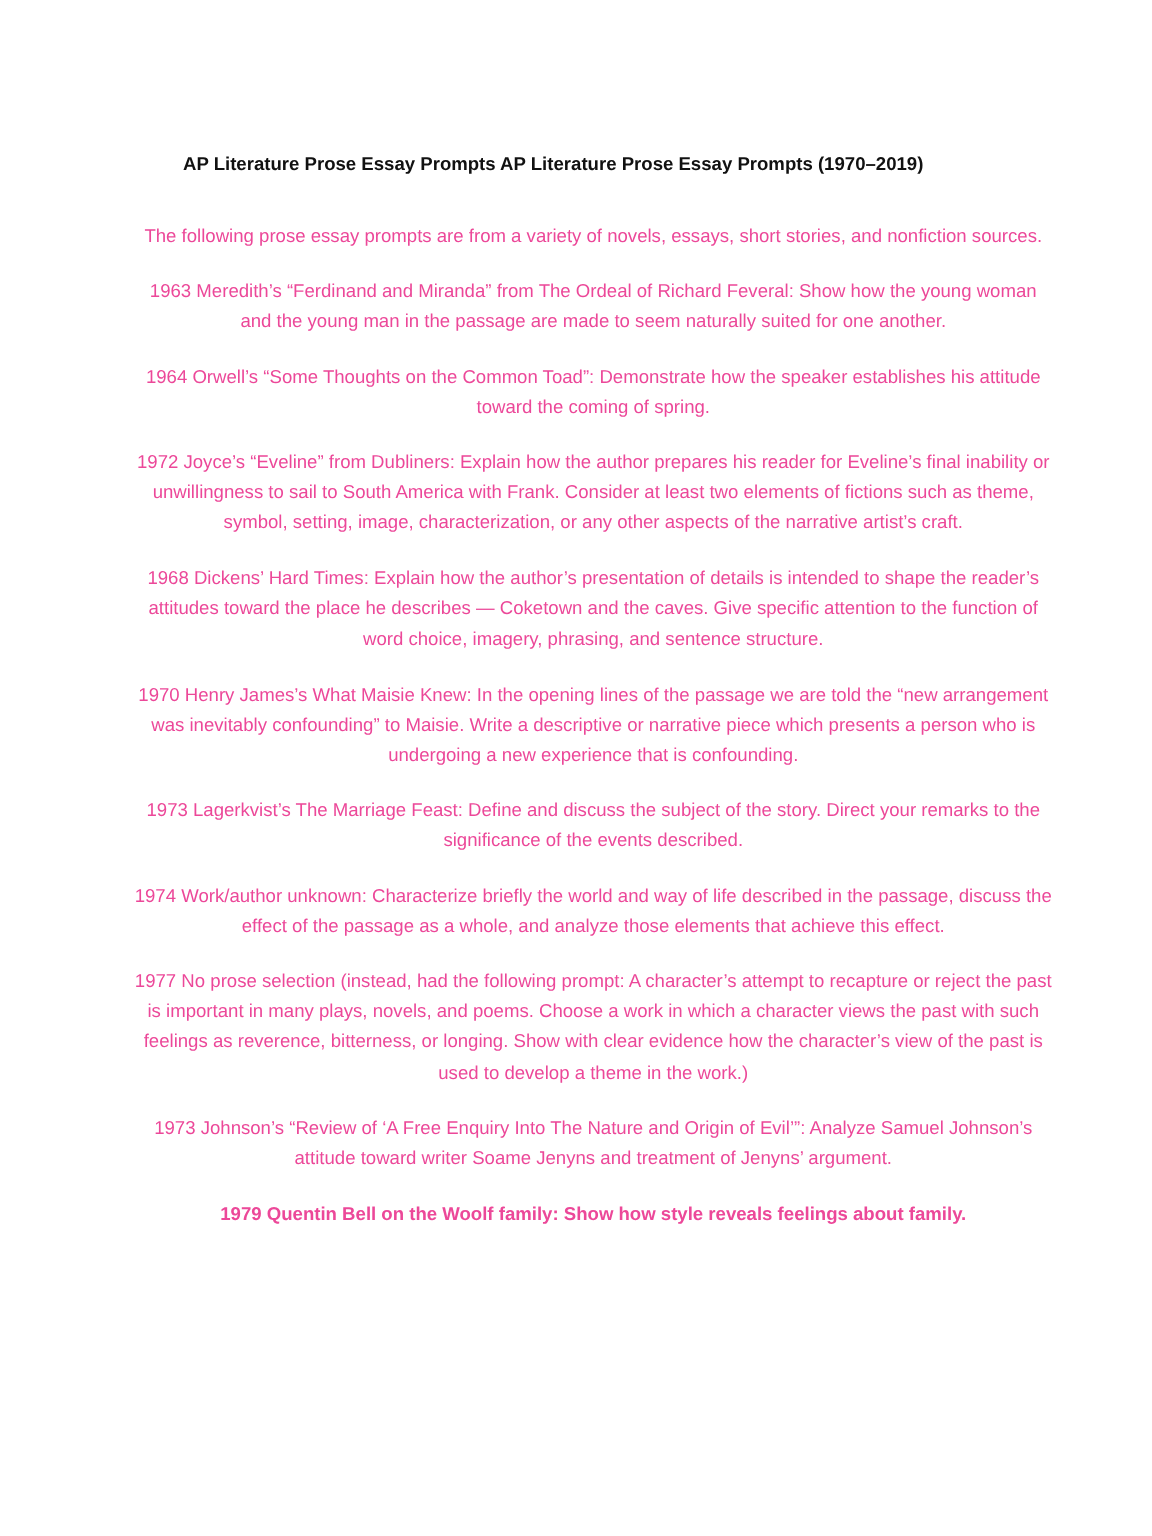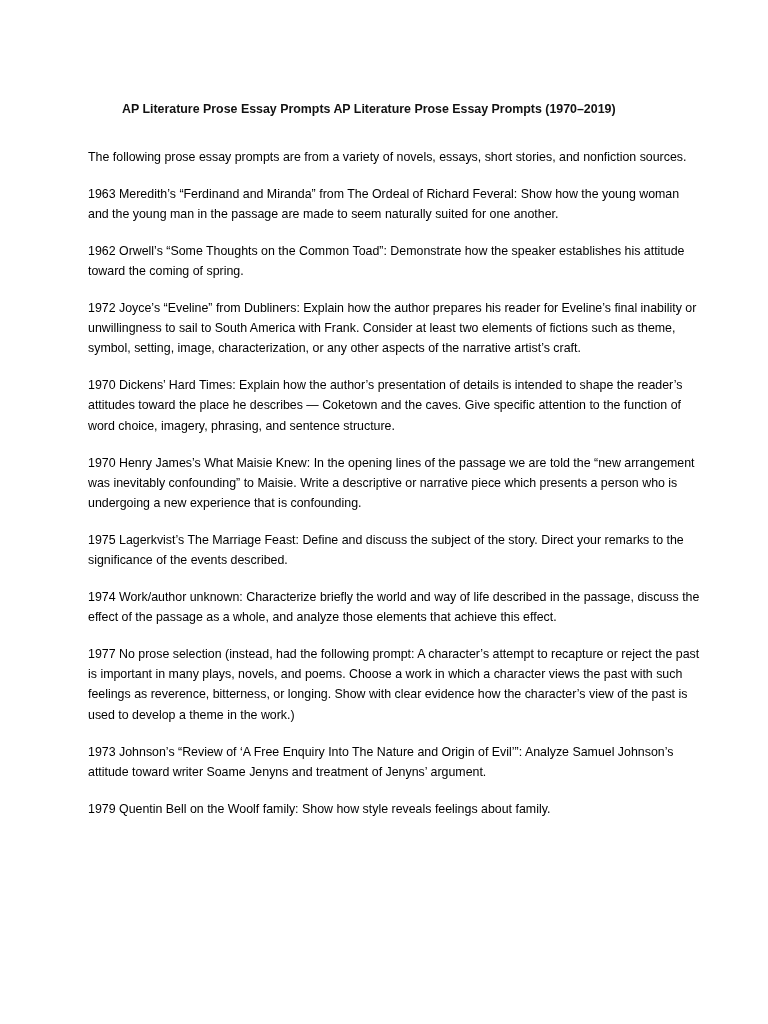--- a/index.html
+++ b/index.html
@@ -25,37 +25,38 @@
   .doc-title {
     font-size: 12.4px;
     line-height: 1.5;
     margin: 0 0 28px 34px;
     color: #111;
   }
   .para {
     font-size: 12.4px;
     line-height: 1.62;
     margin: 0 0 17px 0;
-    color: #000000;
-    text-align: left;
+    color: #ec4899;
+    text-align: center;
   }
   .para:last-child {
     margin-bottom: 0;
+    font-weight: bold;
   }
 </style>
 </head>
 <body>
 
 <div class="page">
   <h1 class="doc-title">AP Literature Prose Essay Prompts AP Literature Prose Essay Prompts (1970–2019)</h1>
 
   <p class="para">The following prose essay prompts are from a variety of novels, essays, short stories, and nonfiction sources.</p>
   <p class="para">1963 Meredith’s “Ferdinand and Miranda” from The Ordeal of Richard Feveral: Show how the young woman and the young man in the passage are made to seem naturally suited for one another.</p>
-  <p class="para">1962 Orwell’s “Some Thoughts on the Common Toad”: Demonstrate how the speaker establishes his attitude toward the coming of spring.</p>
+  <p class="para">1964 Orwell’s “Some Thoughts on the Common Toad”: Demonstrate how the speaker establishes his attitude toward the coming of spring.</p>
   <p class="para">1972 Joyce’s “Eveline” from Dubliners: Explain how the author prepares his reader for Eveline’s final inability or unwillingness to sail to South America with Frank. Consider at least two elements of fictions such as theme, symbol, setting, image, characterization, or any other aspects of the narrative artist’s craft.</p>
-  <p class="para">1970 Dickens’ Hard Times: Explain how the author’s presentation of details is intended to shape the reader’s attitudes toward the place he describes — Coketown and the caves. Give specific attention to the function of word choice, imagery, phrasing, and sentence structure.</p>
+  <p class="para">1968 Dickens’ Hard Times: Explain how the author’s presentation of details is intended to shape the reader’s attitudes toward the place he describes — Coketown and the caves. Give specific attention to the function of word choice, imagery, phrasing, and sentence structure.</p>
   <p class="para">1970 Henry James’s What Maisie Knew: In the opening lines of the passage we are told the “new arrangement was inevitably confounding” to Maisie. Write a descriptive or narrative piece which presents a person who is undergoing a new experience that is confounding.</p>
-  <p class="para">1975 Lagerkvist’s The Marriage Feast: Define and discuss the subject of the story. Direct your remarks to the significance of the events described.</p>
+  <p class="para">1973 Lagerkvist’s The Marriage Feast: Define and discuss the subject of the story. Direct your remarks to the significance of the events described.</p>
   <p class="para">1974 Work/author unknown: Characterize briefly the world and way of life described in the passage, discuss the effect of the passage as a whole, and analyze those elements that achieve this effect.</p>
   <p class="para">1977 No prose selection (instead, had the following prompt: A character’s attempt to recapture or reject the past is important in many plays, novels, and poems. Choose a work in which a character views the past with such feelings as reverence, bitterness, or longing. Show with clear evidence how the character’s view of the past is used to develop a theme in the work.)</p>
   <p class="para">1973 Johnson’s “Review of ‘A Free Enquiry Into The Nature and Origin of Evil’”: Analyze Samuel Johnson’s attitude toward writer Soame Jenyns and treatment of Jenyns’ argument.</p>
   <p class="para">1979 Quentin Bell on the Woolf family: Show how style reveals feelings about family.</p>
 </div>
 
 </body></html>

